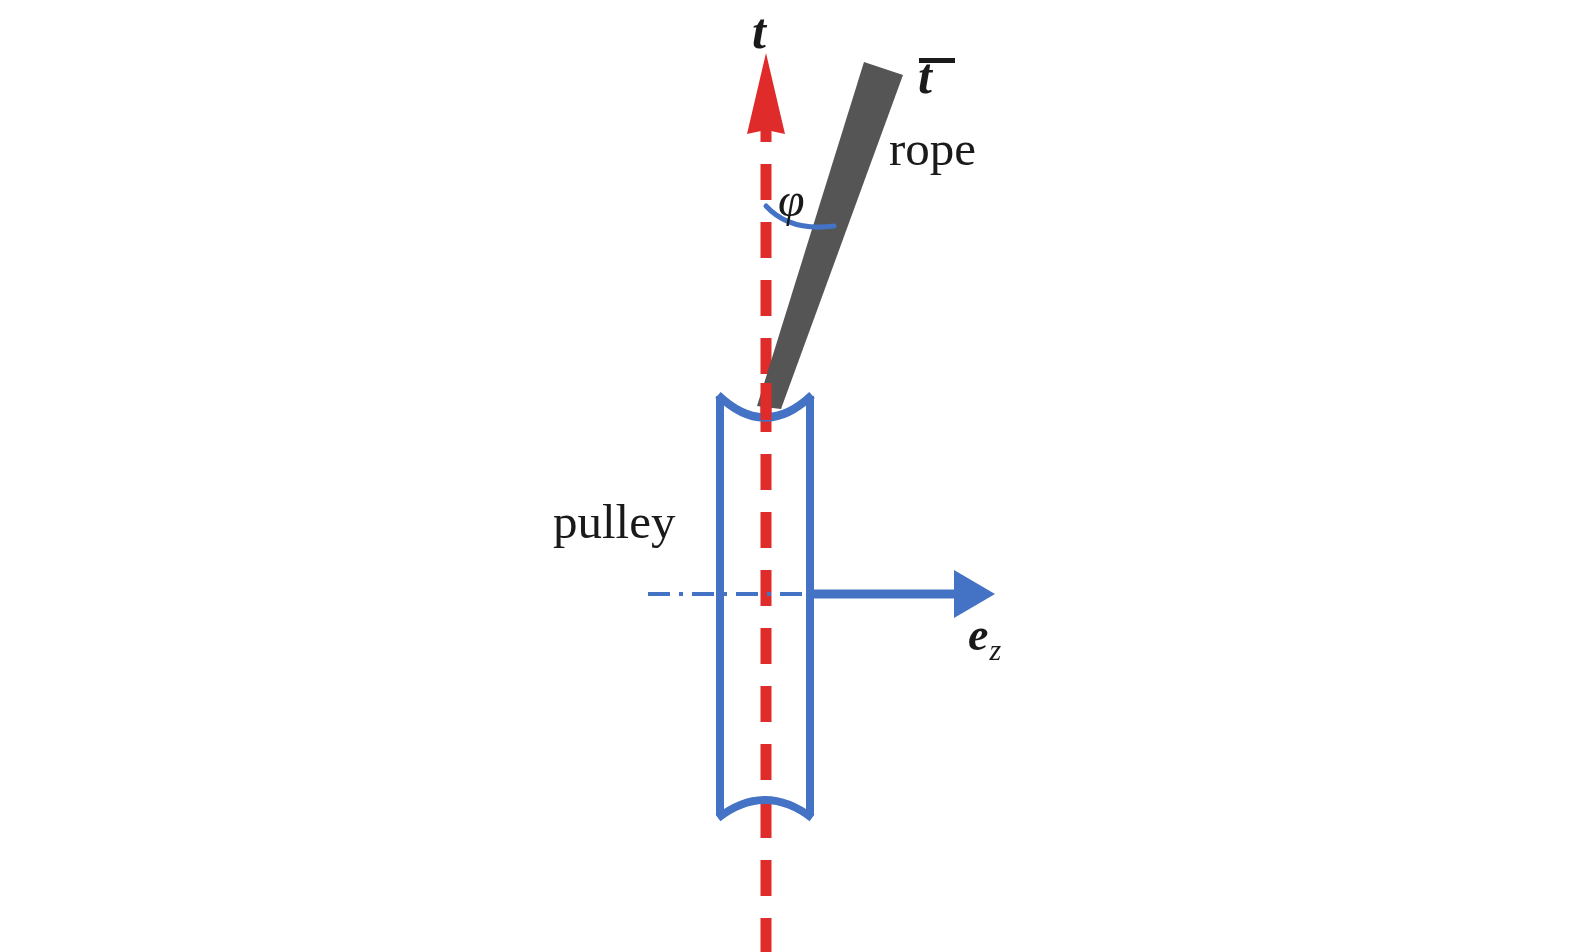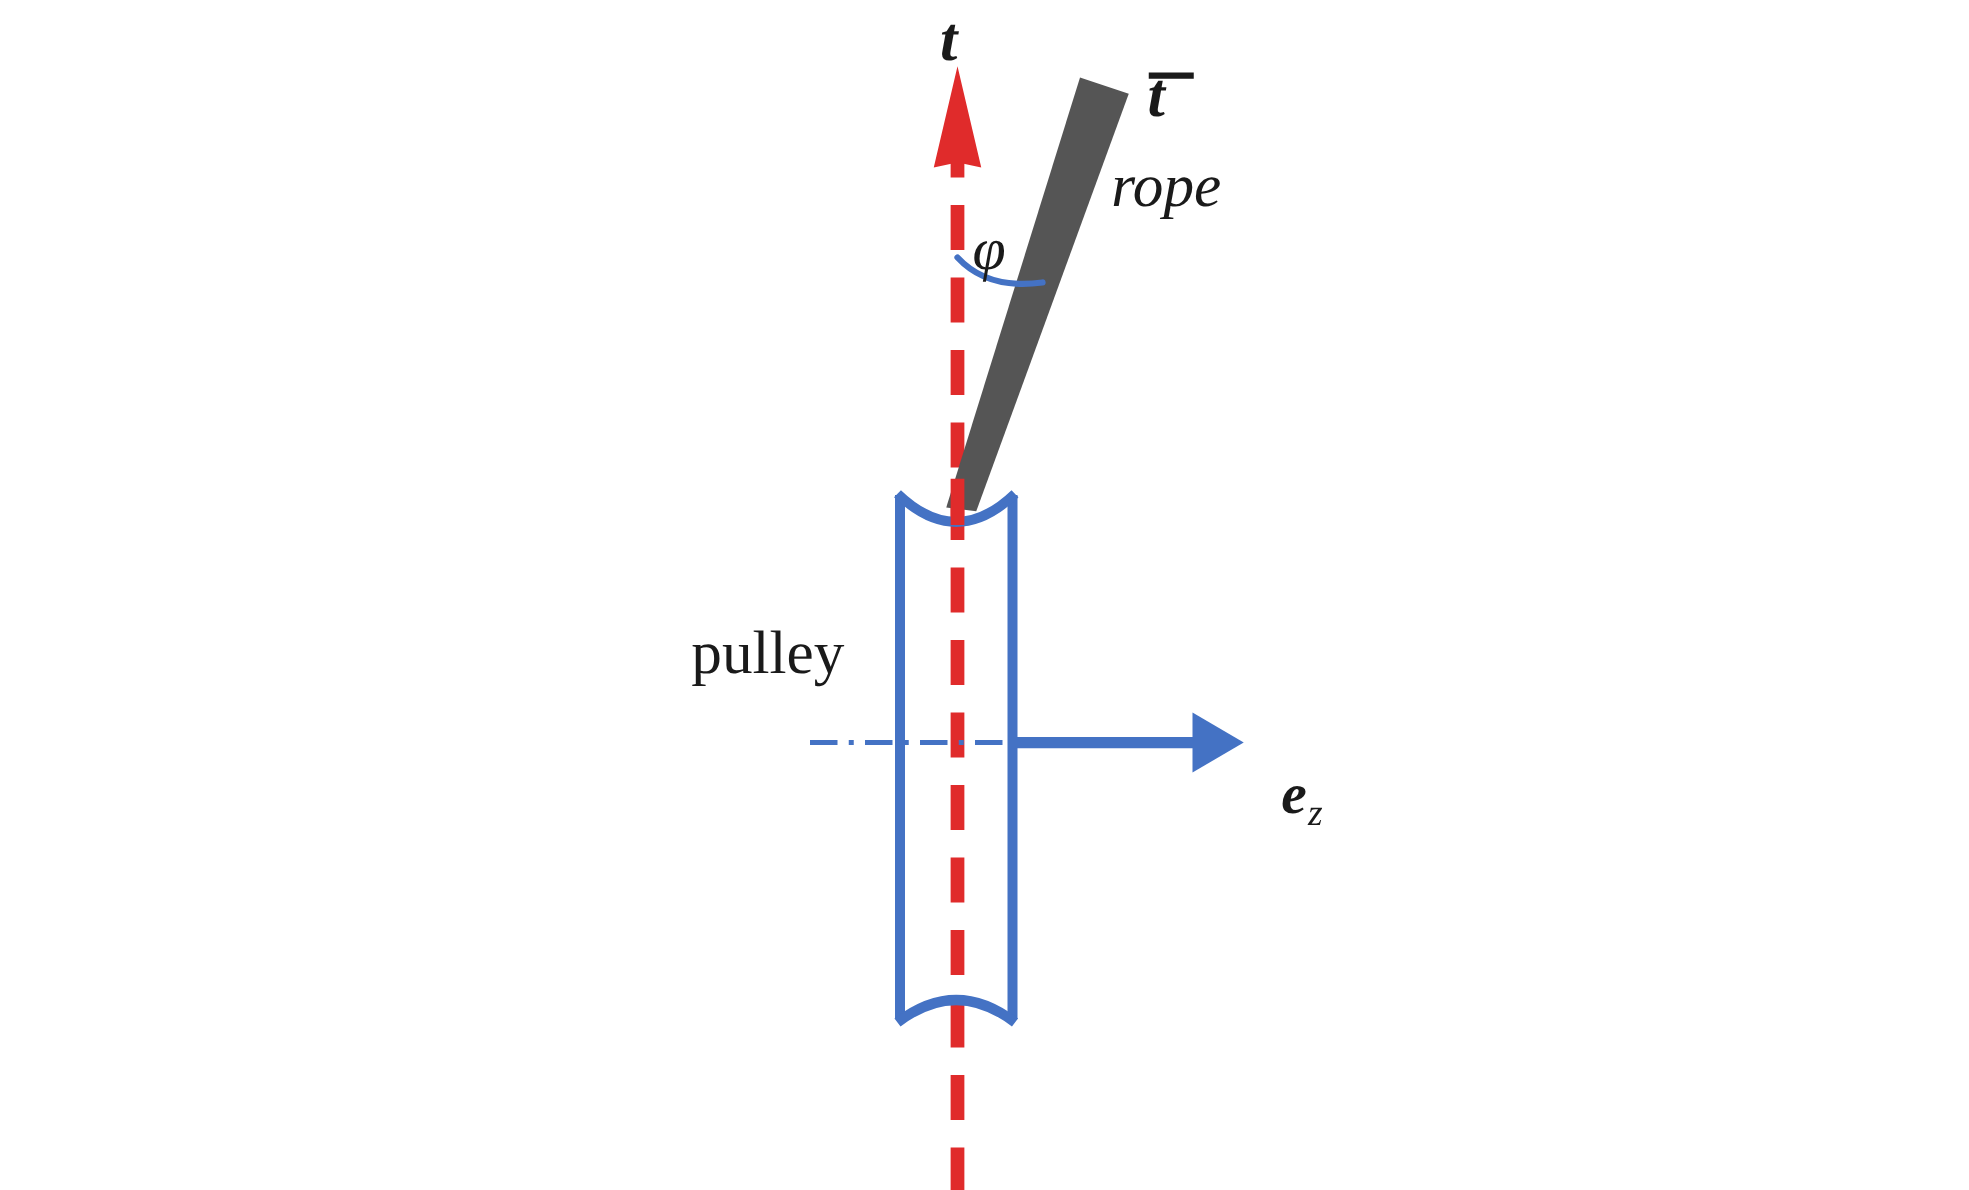--- a/index.html
+++ b/index.html
@@ -68,35 +68,34 @@
     left: 919px;
     top: 58px;
     width: 36px;
     height: 5px;
     background: #1a1a1a;
   }
   #label-rope {
     left: 889px;
     top: 124px;
     font-size: 49px;
-    font-style: italic;
   }
   #label-pulley {
     left: 553px;
     top: 473px;
     font-size: 49px;
     margin-top: 24px;
   }
   #label-phi {
     left: 778px;
     top: 176px;
     font-size: 48px;
   }
   #label-ez {
-    left: 1025px;
+    left: 968px;
     top: 612px;
     font-size: 46px;
     text-align: right;
   }
   #label-ez .sub {
     font-size: 30px;
     font-style: italic;
     font-weight: normal;
     vertical-align: -0.32em;
     margin-left: 1px;

